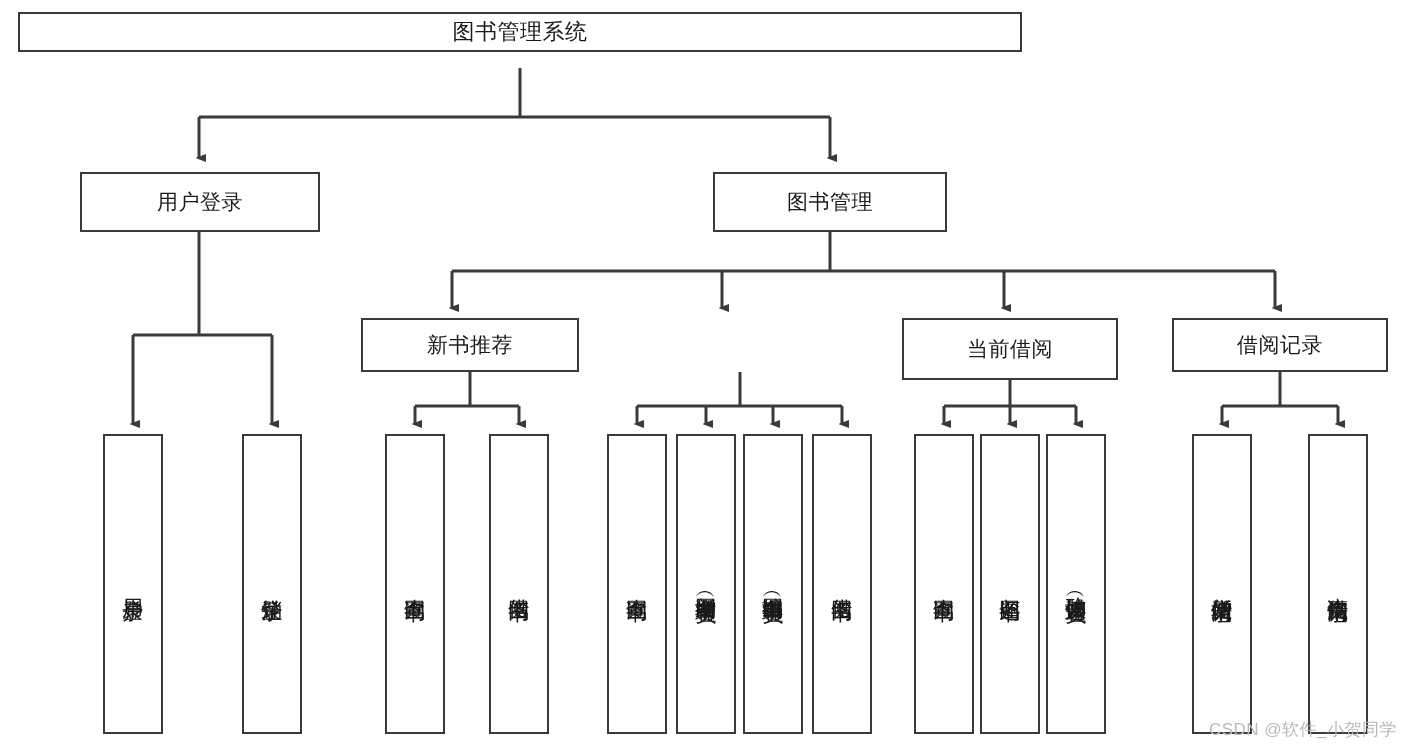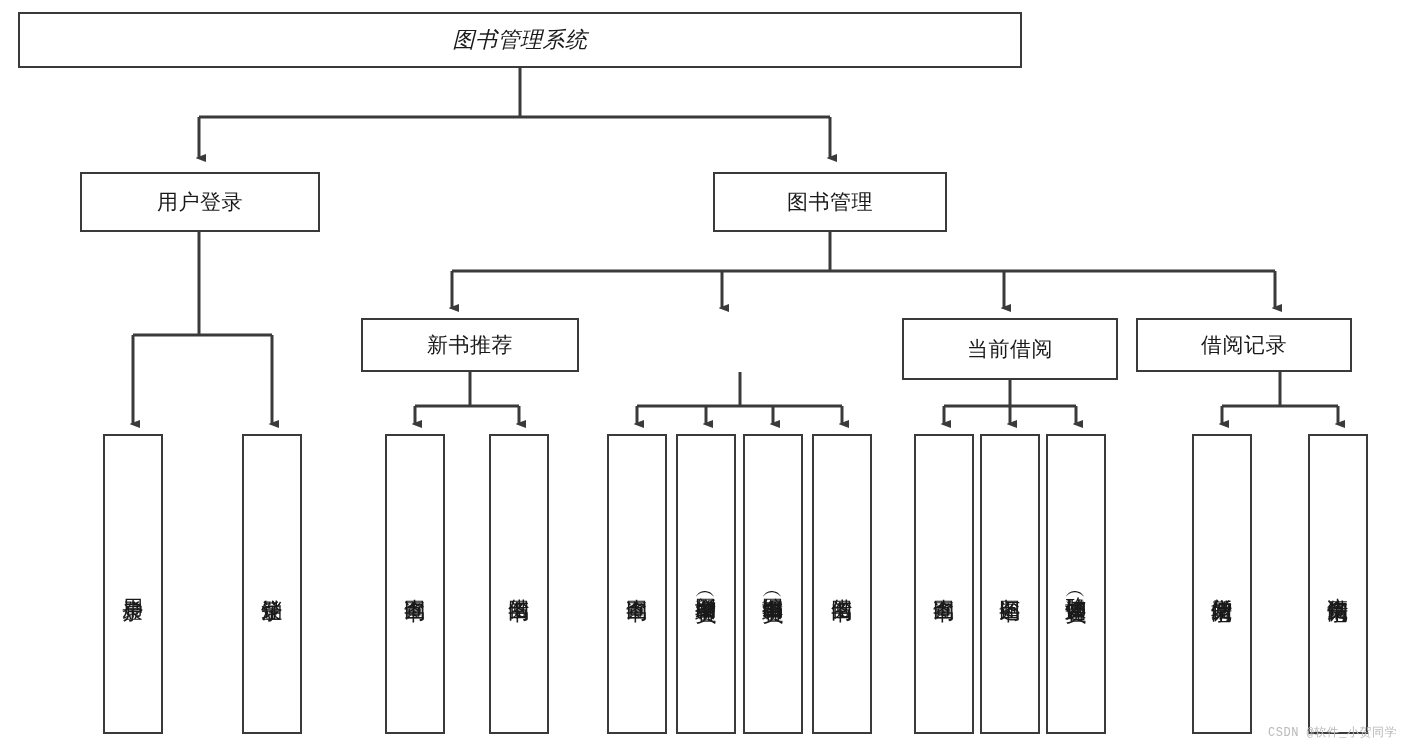--- a/index.html
+++ b/index.html
@@ -52,25 +52,24 @@
     justify-content: center;
     white-space: nowrap;
   }
   .node .label {
     display: block;
   }
   .watermark {
     position: absolute;
     right: 8px;
     bottom: 6px;
-    font-size: 12px;
+    font-size: 17px;
     color: #b9b9b9;
     letter-spacing: 0.5px;
     white-space: nowrap;
-    font-family: Liberation Mono, monospace;
   }
 </style>
 </head>
 <body>
 
 <div id="canvas">
 
   <svg id="edges" viewBox="0 0 1405 747" xmlns="http://www.w3.org/2000/svg">
     <defs>
       <marker id="arrow" markerWidth="10" markerHeight="10" refX="4" refY="7" orient="auto" markerUnits="userSpaceOnUse">
@@ -114,38 +113,38 @@
       <path d="M1010,406 L1010,424" marker-end="url(#arrow)"></path>
       <path d="M1076,406 L1076,424" marker-end="url(#arrow)"></path>
 
       <path d="M1280,372 L1280,406"></path>
       <path d="M1222,406 L1338,406"></path>
       <path d="M1222,406 L1222,424" marker-end="url(#arrow)"></path>
       <path d="M1338,406 L1338,424" marker-end="url(#arrow)"></path>
     </g>
   </svg>
 
-  <div class="node h root" style="left:18px; top:12px; width:1004px; height:56px;font-style:italic;">
+  <div class="node h root" style="left:18px; top:12px; width:1004px; height:40px;">
     <span class="label">图书管理系统</span>
   </div>
 
   <div class="node h" style="left:80px; top:172px; width:240px; height:60px;">
     <span class="label">用户登录</span>
   </div>
   <div class="node h" style="left:361px; top:318px; width:218px; height:54px;">
     <span class="label">新书推荐</span>
   </div>
 
   <div class="node h" style="left:713px; top:172px; width:234px; height:60px;">
     <span class="label">图书管理</span>
   </div>
   <div class="node h" style="left:902px; top:318px; width:216px; height:62px;">
     <span class="label">当前借阅</span>
   </div>
-  <div class="node h" style="left:1136px; top:318px; width:216px; height:54px;">
+  <div class="node h" style="left:1172px; top:318px; width:216px; height:54px;">
     <span class="label">借阅记录</span>
   </div>
 
   <div class="node v" style="left:103px; top:434px; width:60px; height:300px;">
     <span class="label">用户登录</span>
   </div>
   <div class="node v" style="left:242px; top:434px; width:60px; height:300px;">
     <span class="label">注销登录</span>
   </div>
 

